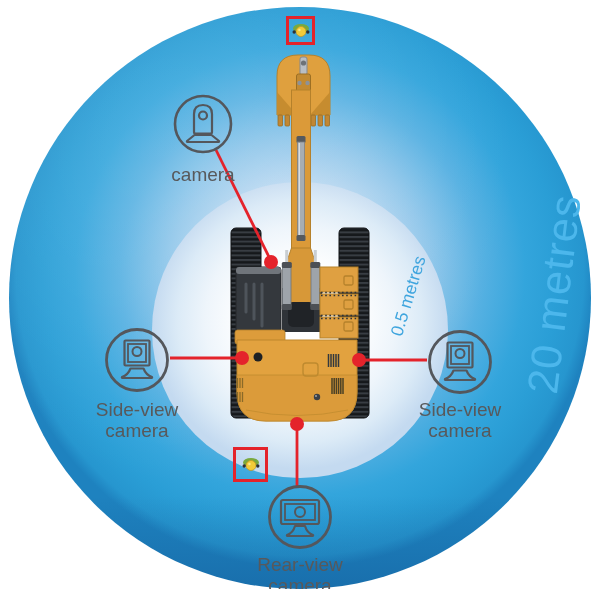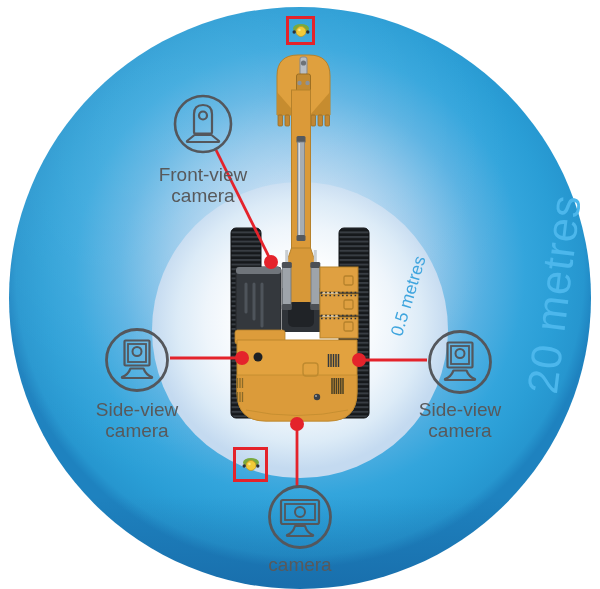--- a/index.html
+++ b/index.html
@@ -254,28 +254,28 @@
     <svg width="66" height="66" viewBox="0 0 66 66">
       <circle cx="33" cy="33" r="30.5" fill="none" stroke="#54575c" stroke-width="2.8"></circle>
       <rect x="14" y="16" width="38" height="24" rx="2" fill="none" stroke="#54575c" stroke-width="2.2"></rect>
       <rect x="18" y="20" width="30" height="16" fill="none" stroke="#54575c" stroke-width="1.8"></rect>
       <circle cx="33" cy="28" r="5" fill="none" stroke="#54575c" stroke-width="2"></circle>
       <path d="M20,51 Q26,49 28,42 L38,42 Q40,49 46,51 Q46.5,52 45,52 L21,52 Q19.5,52 20,51 Z" fill="none" stroke="#54575c" stroke-width="2.2" stroke-linejoin="round"></path>
     </svg>
   </div>
 
   <div class="cam-label lab-front">
-    <div>Front-view</div>
     <div>camera</div>
   </div>
   <div class="cam-label lab-side-left">
     <div>Side-view</div>
     <div>camera</div>
   </div>
   <div class="cam-label lab-side-right">
     <div>Side-view</div>
     <div>camera</div>
   </div>
   <div class="cam-label lab-rear">
+    <div>Rear-view</div>
     <div>camera</div>
   </div>
 
 </div>
 
 </body></html>

